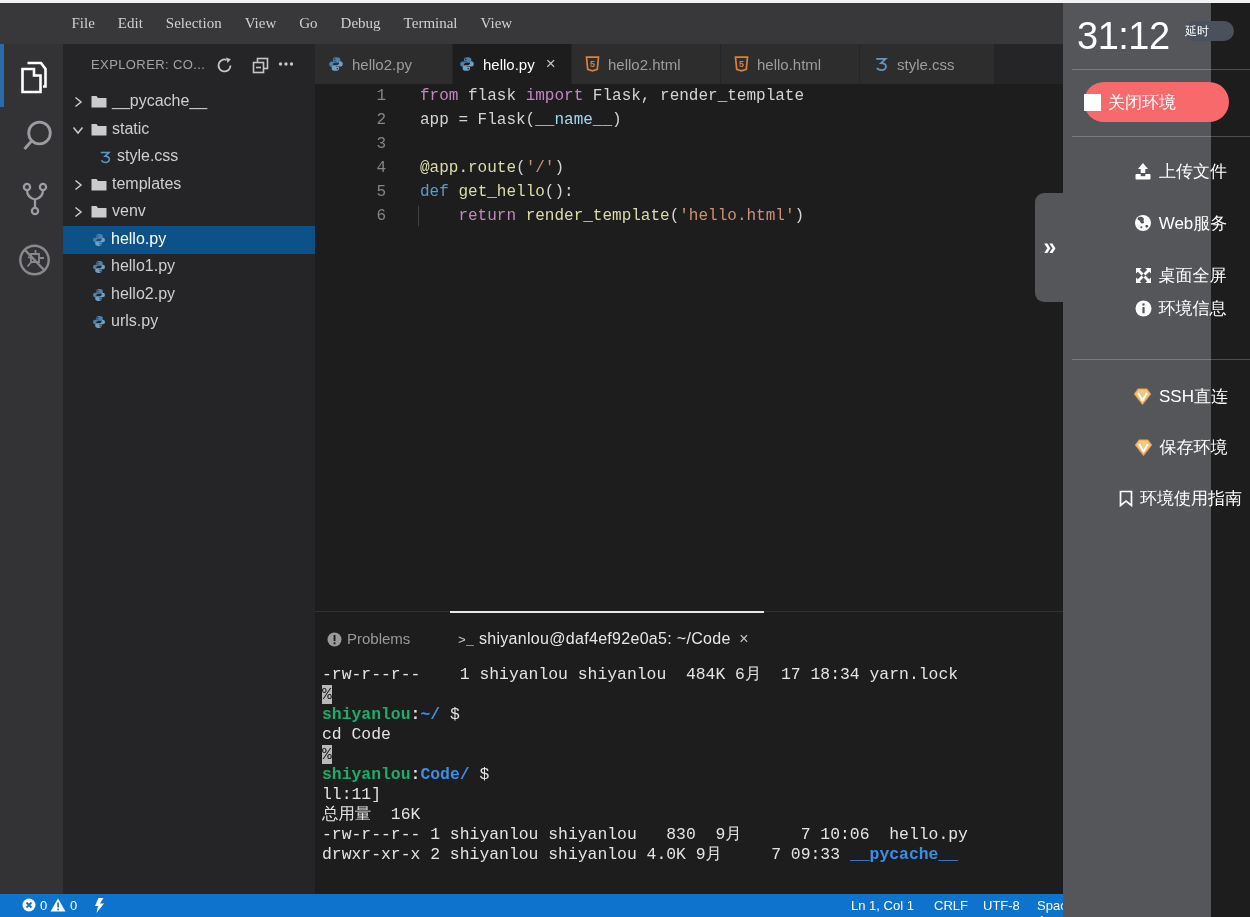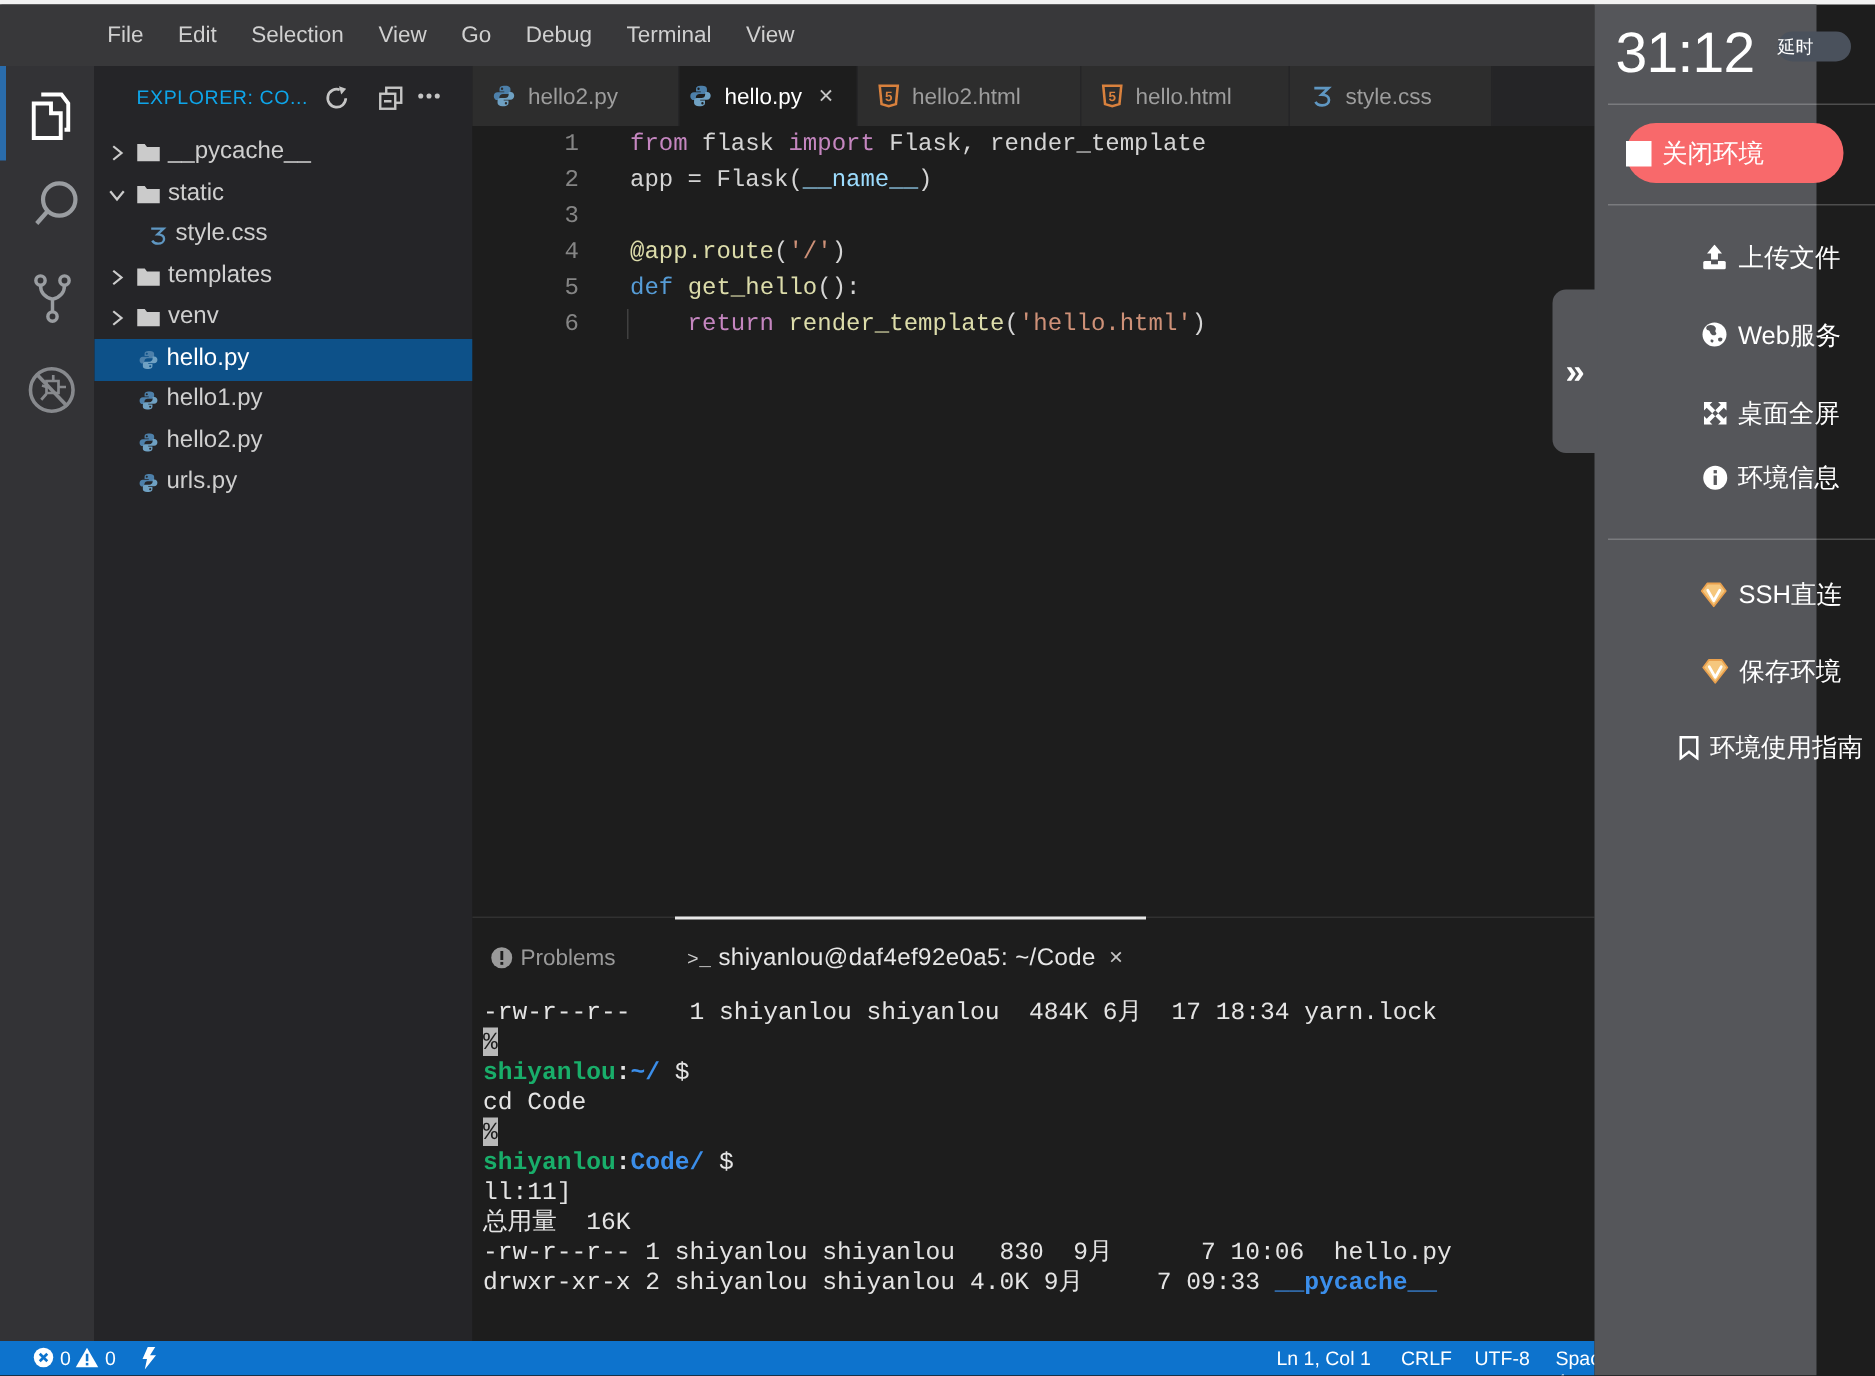--- a/index.html
+++ b/index.html
@@ -1,26 +1,26 @@
 <!DOCTYPE html>
 <html><head>
 <meta charset="utf-8">
 <style>
 * { margin:0; padding:0; box-sizing:border-box; }
 html,body { width:1250px; height:917px; overflow:hidden; }
 body { font-family:"Liberation Sans", sans-serif; background:#1d1d1d; position:relative; }
 .abs { position:absolute; }
 #topstrip { left:0; top:0; width:1250px; height:3px; background:#f2f2f2; }
 #menubar { left:0; top:3px; width:1063px; height:41px; background:#38383a; color:#d0d0d0; font-size:15px; display:flex; align-items:center; padding-left:60px; }
-#menubar span { padding:0 11.5px; }
+#menubar span { padding:0 11.5px;font-family:Liberation Serif, serif; }
 #activity { left:0; top:44px; width:63px; height:850px; background:#333336; }
 #actind { left:0; top:44px; width:4px; height:63px; background:#2a6cab; }
 .aicon { position:absolute; }
 #sidebar { left:63px; top:44px; width:252px; height:850px; background:#252528; }
-#sbheader { position:absolute; left:28px; top:13px; color:#0ea5e9; font-size:13px; letter-spacing:0.4px; }
+#sbheader { position:absolute; left:28px; top:13px; color:#a3a3a3; font-size:13px; letter-spacing:0.4px; }
 .shicon { position:absolute; top:13px; }
 .row { position:absolute; left:0; width:252px; height:28px; color:#cfcfcf; font-size:16px; }
 .row.sel { background:#0d5189; color:#ffffff; }
 .chev { position:absolute; left:9px; top:8px; }
 .ficon { position:absolute; left:28px; top:7px; }
 .fname { position:absolute; left:49px; top:4px; }
 #tabbar { left:315px; top:44px; width:748px; height:40px; background:#252527; display:flex; }
 .tab { height:40px; background:#2d2d2d; display:flex; align-items:center; font-size:15px; color:#9d9d9d; border-right:1px solid #252527; padding-left:13px; }
 .tab.active { background:#1d1d1d; color:#ffffff; padding-left:6px; }
 .tab svg { margin-right:8px; flex-shrink:0; }
@@ -257,21 +257,21 @@
         <path d="M4.2 3.4 C6 2.2 8.6 2.6 9.6 4.2 C10.6 5.8 8.8 6.2 10 7.8 C11 9 8.6 10.2 7.2 9.2 C5.6 8 6.4 6.6 4.8 6.2 C3.2 5.8 3.2 4.2 4.2 3.4 Z" fill="#55565a"></path>
         <path d="M11.5 11.5 C12.8 10.6 14.8 11.2 14.2 12.6 C13.6 14 10.8 14.4 11.5 11.5 Z" fill="#55565a"></path>
         <path d="M6.5 12.5 C7.5 12 8.8 12.6 8.2 13.8 C7.6 15 5.8 14.2 6.5 12.5 Z" fill="#55565a"></path>
       </svg>Web服务</div>
   <div class="ritem" style="top:261px"><svg width="17" height="17" viewBox="0 0 17 17">
         <path d="M1 1 H6.6 L4.8 2.8 L8.5 6.5 L6.5 8.5 L2.8 4.8 L1 6.6 Z" fill="#ffffff"></path>
         <path d="M16 1 H10.4 L12.2 2.8 L8.5 6.5 L10.5 8.5 L14.2 4.8 L16 6.6 Z" fill="#ffffff"></path>
         <path d="M1 16 H6.6 L4.8 14.2 L8.5 10.5 L6.5 8.5 L2.8 12.2 L1 10.4 Z" fill="#ffffff"></path>
         <path d="M16 16 H10.4 L12.2 14.2 L8.5 10.5 L10.5 8.5 L14.2 12.2 L16 10.4 Z" fill="#ffffff"></path>
       </svg>桌面全屏</div>
-  <div class="ritem" style="top:304px"><svg width="17" height="17" viewBox="0 0 17 17">
+  <div class="ritem" style="top:294px"><svg width="17" height="17" viewBox="0 0 17 17">
         <circle cx="8.5" cy="8.5" r="8" fill="#ffffff"></circle>
         <rect x="7.4" y="3.4" width="2.2" height="2.2" fill="#55565a"></rect>
         <rect x="7.4" y="7" width="2.2" height="6.3" fill="#55565a"></rect>
       </svg>环境信息</div>
   <div class="rdiv" style="top:356px"></div>
   <div class="ritem" style="top:382px"><svg width="19" height="17" viewBox="0 0 19 17">
         <path d="M5.2 1 H13.8 L17.5 6 L9.5 16.2 L1.5 6 Z" fill="#f5c77e" stroke="#eaa14e" stroke-width="1.2" stroke-linejoin="round"></path>
         <path d="M5.5 5.5 L9.5 12.5 L13.5 5.5" fill="none" stroke="#ffffff" stroke-width="1.8" stroke-linejoin="round" stroke-linecap="round"></path>
       </svg>SSH直连</div>
   <div class="ritem" style="top:433px"><svg width="19" height="17" viewBox="0 0 19 17">

